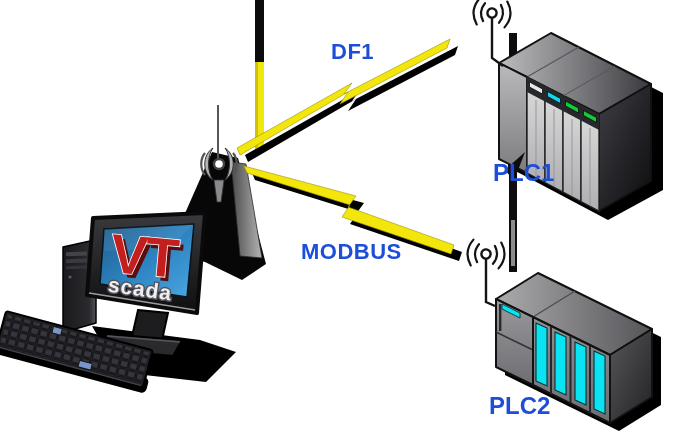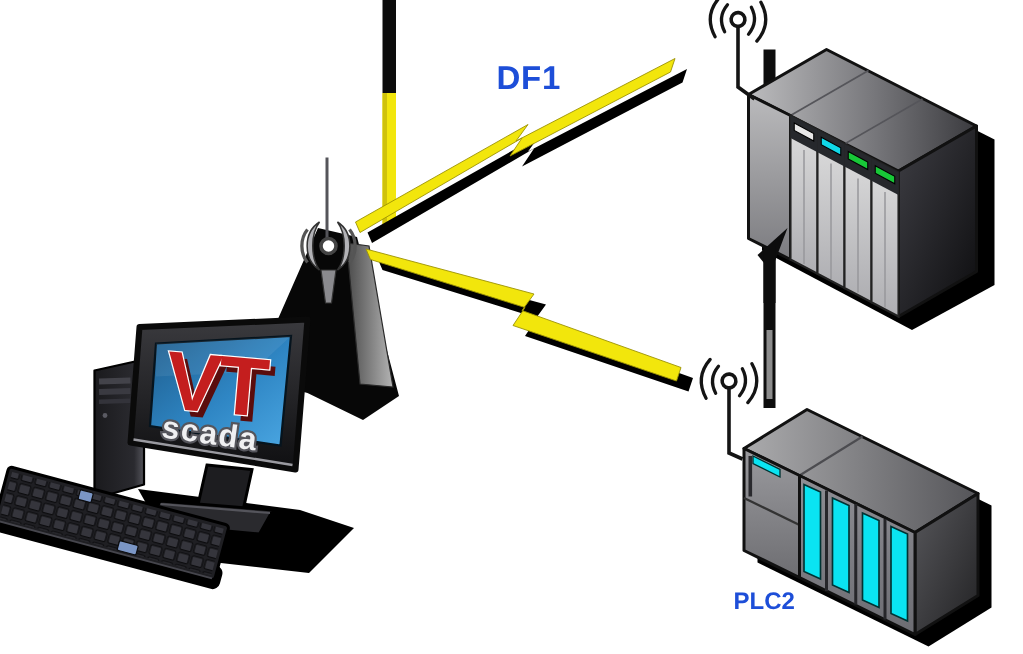--- a/index.html
+++ b/index.html
@@ -4,21 +4,21 @@
 <style>
   html,body{margin:0;padding:0;background:#ffffff;}
   #stage{position:relative;width:682px;height:436px;background:#ffffff;overflow:hidden;
          font-family:"Liberation Sans", sans-serif;}
   #stage svg{position:absolute;left:0;top:0;}
   .label{position:absolute;font-weight:bold;color:#1d4ed8;white-space:nowrap;line-height:1;
          font-family:"Liberation Sans", sans-serif;}
   #label-df1{left:331px;top:41px;font-size:22px;letter-spacing:0.5px;}
   #label-modbus{left:301px;top:241px;font-size:22px;letter-spacing:0.5px;}
   #label-plc1{left:493px;top:161px;font-size:24px;}
-  #label-plc2{left:489px;top:394px;font-size:16px;}
+  #label-plc2{left:489px;top:394px;font-size:24px;}
   #pole-front{position:absolute;left:509px;top:164px;width:8px;height:38px;background:#0d0d0d;}
   .svgtext{font-family:"Liberation Sans", sans-serif;font-weight:bold;}
 </style>
 </head>
 <body>
 
 <div id="stage">
 
 <svg width="682" height="436" viewBox="0 0 682 436">
   <defs>
@@ -217,15 +217,17 @@
       <rect x="50" y="2.6" width="9" height="6.6" rx="1" fill="#7b96c6" stroke="#0c0c0e" stroke-width="0.8"></rect>
       <rect x="84" y="28.6" width="13" height="6.6" rx="1" fill="#7b96c6" stroke="#0c0c0e" stroke-width="0.8"></rect>
       <line x1="2" y1="37" x2="150" y2="37" stroke="#45454c" stroke-width="1.2"></line>
     </g>
   </g>
 </svg>
 
 <div id="pole-front"></div>
 
 <div class="label" id="label-df1">DF1</div>
+<div class="label" id="label-modbus">MODBUS</div>
+<div class="label" id="label-plc1">PLC1</div>
 <div class="label" id="label-plc2">PLC2</div>
 
 </div>
 
 </body></html>

